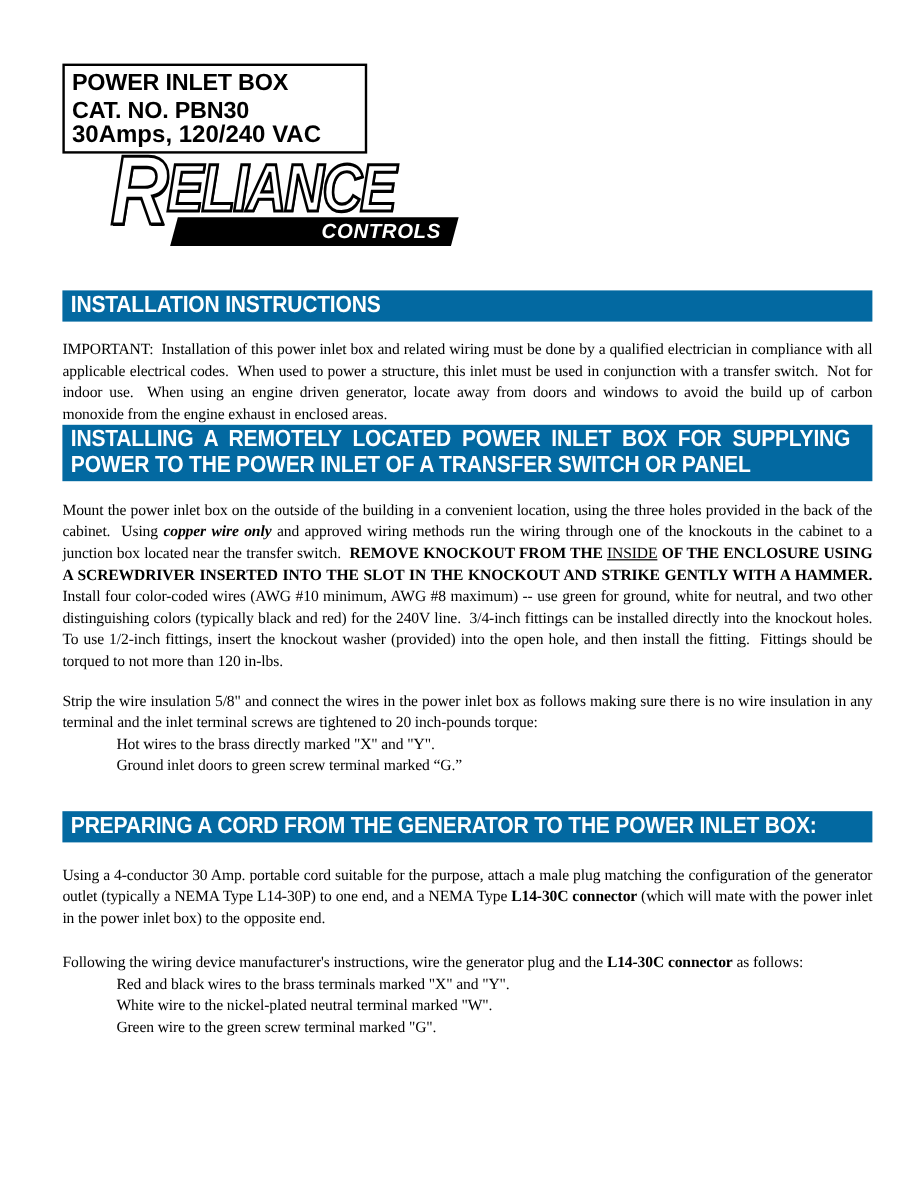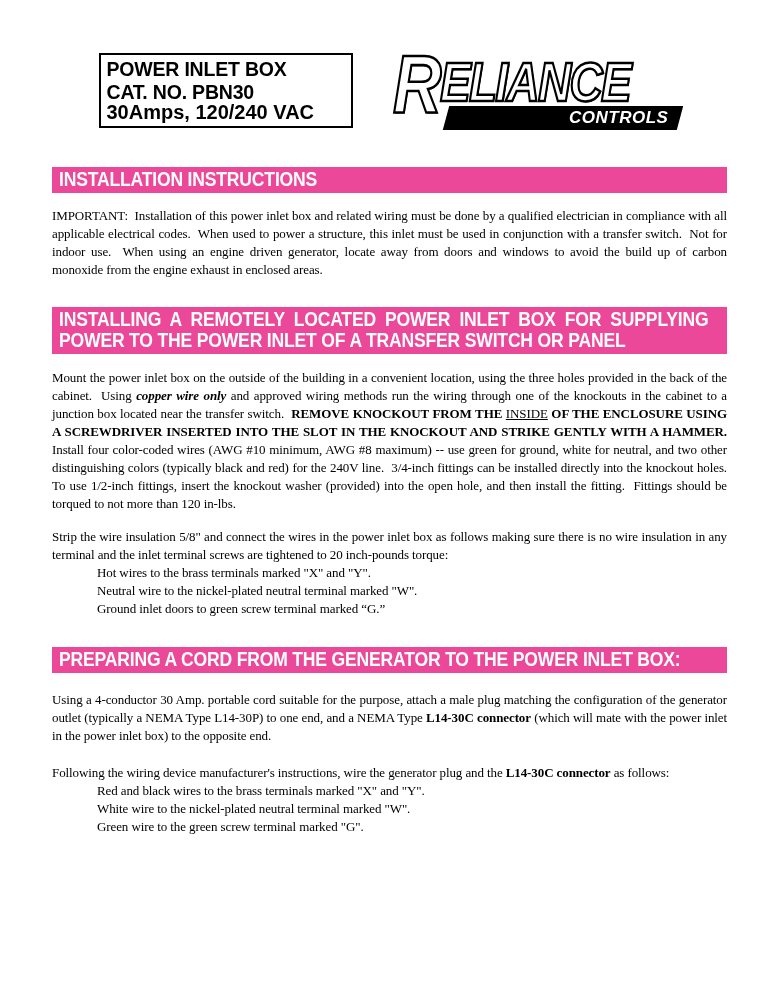--- a/index.html
+++ b/index.html
@@ -8,21 +8,21 @@
     position:relative;
     width:768px; height:994px;
     background:#ffffff;
     color:#000000;
     padding:53px 41px 0 52px;
     overflow:hidden;
     font-family:"Liberation Serif", serif;
   }
 
   
-  .header-row { display:flex; justify-content:center; align-items:flex-start; }
+  .header-row { display:flex; justify-content:flex-start; align-items:flex-start;flex-direction:column; }
   .product-box {
     width:254px;
     border:2px solid #000;
     padding:3px 6px 5px 6px;
     font-family:"Liberation Sans", sans-serif;
     font-weight:bold;
   }
   .pb-main { font-size:19.5px; line-height:23px; letter-spacing:-0.2px; }
   .pb-sub  { font-size:20px; line-height:17px; }
 
@@ -49,21 +49,21 @@
   }
   .logo-banner-text {
     transform:skewX(15deg);
     font-family:"Liberation Sans", sans-serif;
     font-weight:bold; font-style:italic;
     color:#ffffff; font-size:17px; letter-spacing:0.5px;
   }
 
   
   .bar {
-    background:#ec4899; color:#ffffff;
+    background:#0369a1; color:#ffffff;
     padding:2px 19px 3px 7px;
     overflow:hidden;
   }
   .bar-scale {
     font-family:"Liberation Sans", sans-serif;
     font-weight:bold;
     font-size:19.5px; line-height:21px;
     letter-spacing:-0.2px;
     transform:scaleX(0.9); transform-origin:0 0;
     width:111.2%;
@@ -79,21 +79,21 @@
   }
   .pw { white-space:pre-wrap; }
   .jtext { text-align:justify; }
   .indent { padding-left:45px; text-align:left; }
   .b  { font-weight:bold; }
   .bi { font-weight:bold; font-style:italic;margin-top:16px; }
   .bu { font-weight:normal; text-decoration:underline; }
 
   .mt36 { margin-top:36px; }
   .mt14 { margin-top:14px; }
-  .mt28 { margin-top:28px; }
+  .mt28 { }
   .mt15 { margin-top:15px; }
   .mt29 { margin-top:29px; }
   .mt18 { margin-top:18px; }
   .mt19 { margin-top:19px; }
 </style>
 </head>
 <body>
 
 <div class="page">
 
@@ -121,22 +121,21 @@
     <div class="bar-scale">
       <div class="jline">INSTALLING A REMOTELY LOCATED POWER INLET BOX FOR SUPPLYING</div>
       <div>POWER TO THE POWER INLET OF A TRANSFER SWITCH OR PANEL</div>
     </div>
   </div>
 
   <p class="para pw mt15"><span>Mount the power inlet box on the outside of the building in a convenient location, using the three holes provided in the back of the cabinet.  Using </span><span class="bi">copper wire only</span><span> and approved wiring methods run the wiring through one of the knockouts in the cabinet to a junction box located near the transfer switch.  </span><span class="b">REMOVE KNOCKOUT FROM THE </span><span class="bu">INSIDE</span><span class="b"> OF THE ENCLOSURE USING A SCREWDRIVER INSERTED INTO THE SLOT IN THE KNOCKOUT AND STRIKE GENTLY WITH A HAMMER.</span><span> Install four color-coded wires (AWG #10 minimum, AWG #8 maximum) -- use green for ground, white for neutral, and two other distinguishing colors (typically black and red) for the 240V line.  3/4-inch fittings can be installed directly into the knockout holes.  To use 1/2-inch fittings, insert the knockout washer (provided) into the open hole, and then install the fitting.  Fittings should be torqued to not more than 120 in-lbs.</span></p>
 
   <div class="para mt15">
     <div class="jtext pw">Strip the wire insulation 5/8" and connect the wires in the power inlet box as follows making sure there is no wire insulation in any terminal and the inlet terminal screws are tightened to 20 inch-pounds torque:</div>
-    <div class="indent pw">Hot wires to the brass terminals marked "X" and "Y".</div>
-    <div class="indent pw">Neutral wire to the nickel-plated neutral terminal marked "W".</div>
+    <div class="indent pw">Hot wires to the brass directly marked "X" and "Y".</div>
     <div class="indent pw">Ground inlet doors to green screw terminal marked “G.”</div>
   </div>
 
   <div class="bar bar-single mt29">
     <div class="bar-scale">PREPARING A CORD FROM THE GENERATOR TO THE POWER INLET BOX:</div>
   </div>
 
   <p class="para pw mt18"><span>Using a 4-conductor 30 Amp. portable cord suitable for the purpose, attach a male plug matching the configuration of the generator outlet (typically a NEMA Type L14-30P) to one end, and a NEMA Type </span><span class="b">L14-30C connector</span><span> (which will mate with the power inlet in the power inlet box) to the opposite end.</span></p>
 
   <div class="para mt19">

